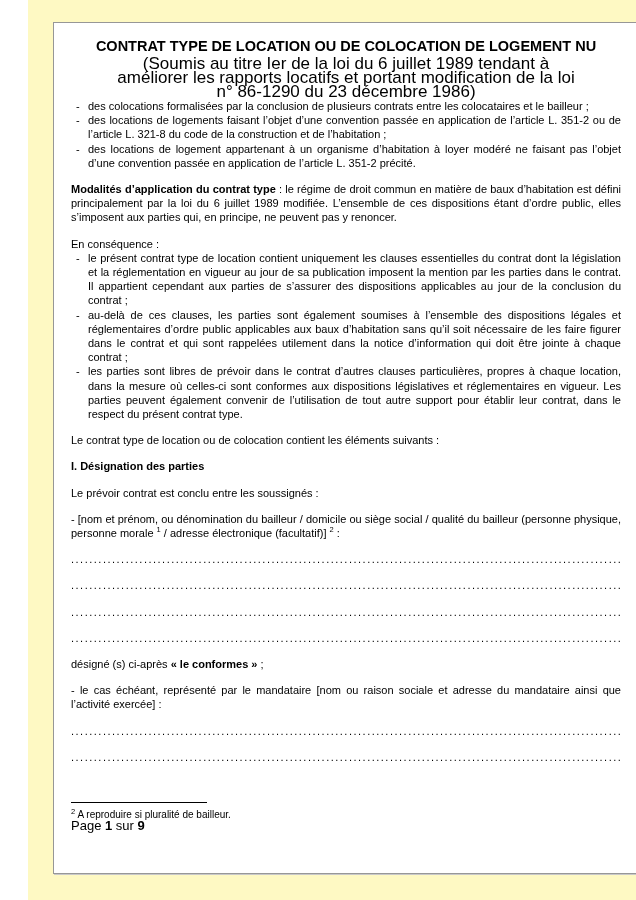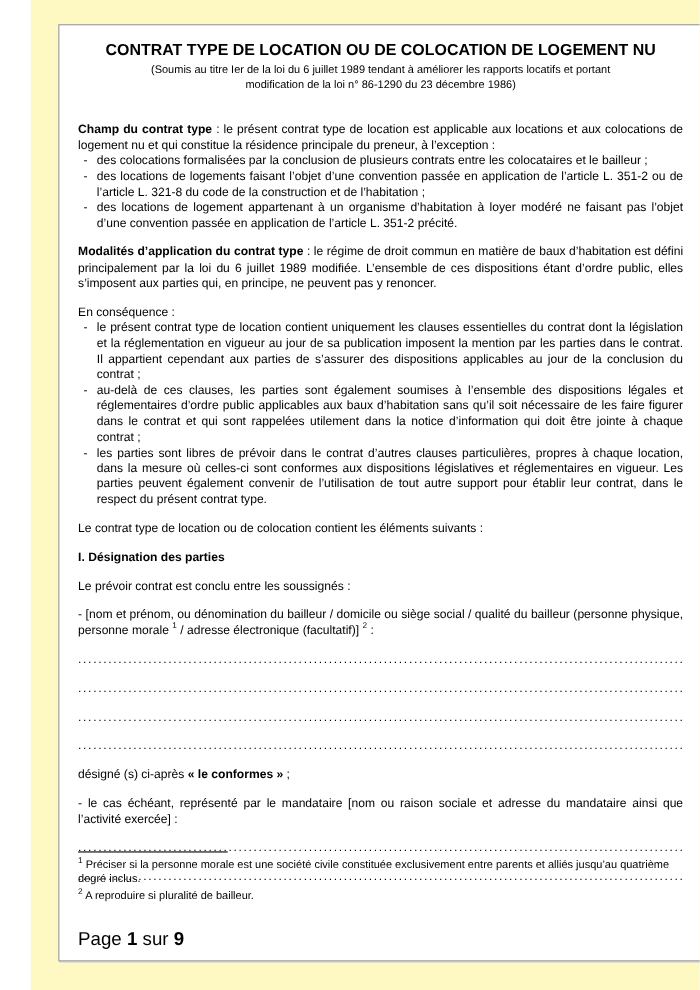--- a/index.html
+++ b/index.html
@@ -36,21 +36,21 @@
     overflow: hidden;
   }
   .doc-title {
     font-size: 14.5px;
     font-weight: 700;
     line-height: 17px;
     text-align: center;
     margin: 0 0 2px 0;
   }
   .doc-subtitle {
-    font-size: 10px;
+    font-size: 17px;
     line-height: 14px;
     text-align: center;
     max-width: 472px;
     margin: 0 auto;
   }
   .para {
     margin: 12px 0 0 0;
     text-align: justify;
   }
   .first-para { margin-top: 26px; }
@@ -102,35 +102,34 @@
   }
   .footnote {
     font-size: 10px;
     line-height: 13.5px;
     margin: 1px 0 0 0;
     text-align: left;
   }
   .page-footer {
     position: absolute;
     left: 17px;
-    bottom: 12px;
-    font-size: 17px;
+    bottom: 40px;
+    font-size: 13px;
     line-height: 14px;
   }
 </style>
 </head>
 <body>
 
 <div class="canvas">
   <div class="sheet">
 
     <div class="doc-title">CONTRAT TYPE DE LOCATION OU DE COLOCATION DE LOGEMENT NU</div>
     <div class="doc-subtitle">(Soumis au titre Ier de la loi du 6 juillet 1989 tendant à améliorer les rapports locatifs et portant modification de la loi n° 86-1290 du 23 décembre 1986)</div>
 
-    <p class="para first-para"><b>Champ du contrat type</b><span> : le présent contrat type de location est applicable aux locations et aux colocations de logement nu et qui constitue la résidence principale du preneur, à l’exception :</span></p>
     <ul class="dashlist">
       <li>des colocations formalisées par la conclusion de plusieurs contrats entre les colocataires et le bailleur ;</li>
       <li>des locations de logements faisant l’objet d’une convention passée en application de l’article L. 351-2 ou de l’article L. 321-8 du code de la construction et de l’habitation ;</li>
       <li>des locations de logement appartenant à un organisme d’habitation à loyer modéré ne faisant pas l’objet d’une convention passée en application de l’article L. 351-2 précité.</li>
     </ul>
 
     <p class="para"><b>Modalités d’application du contrat type</b><span> : le régime de droit commun en matière de baux d’habitation est défini principalement par la loi du 6 juillet 1989 modifiée. L’ensemble de ces dispositions étant d’ordre public, elles s’imposent aux parties qui, en principe, ne peuvent pas y renoncer.</span></p>
 
     <p class="para">En conséquence :</p>
     <ul class="dashlist">
@@ -154,20 +153,19 @@
 
     <p class="para"><span>désigné (s) ci-après </span><b>« le conformes »</b><span> ;</span></p>
 
     <p class="para">- le cas échéant, représenté par le mandataire [nom ou raison sociale et adresse du mandataire ainsi que l’activité exercée] :</p>
 
     <div class="dotline">........................................................................................................................................................................</div>
     <div class="dotline">........................................................................................................................................................................</div>
 
     <div class="fn-block">
       <div class="fn-separator"></div>
-      <p class="footnote"><sup>1</sup><span> Préciser si la personne morale est une société civile constituée exclusivement entre parents et alliés jusqu’au quatrième degré inclus.</span></p>
       <p class="footnote"><sup>2</sup><span> A reproduire si pluralité de bailleur.</span></p>
     </div>
 
     <div class="page-footer"><span>Page </span><b>1</b><span> sur </span><b>9</b></div>
 
   </div>
 </div>
 
 </body></html>

